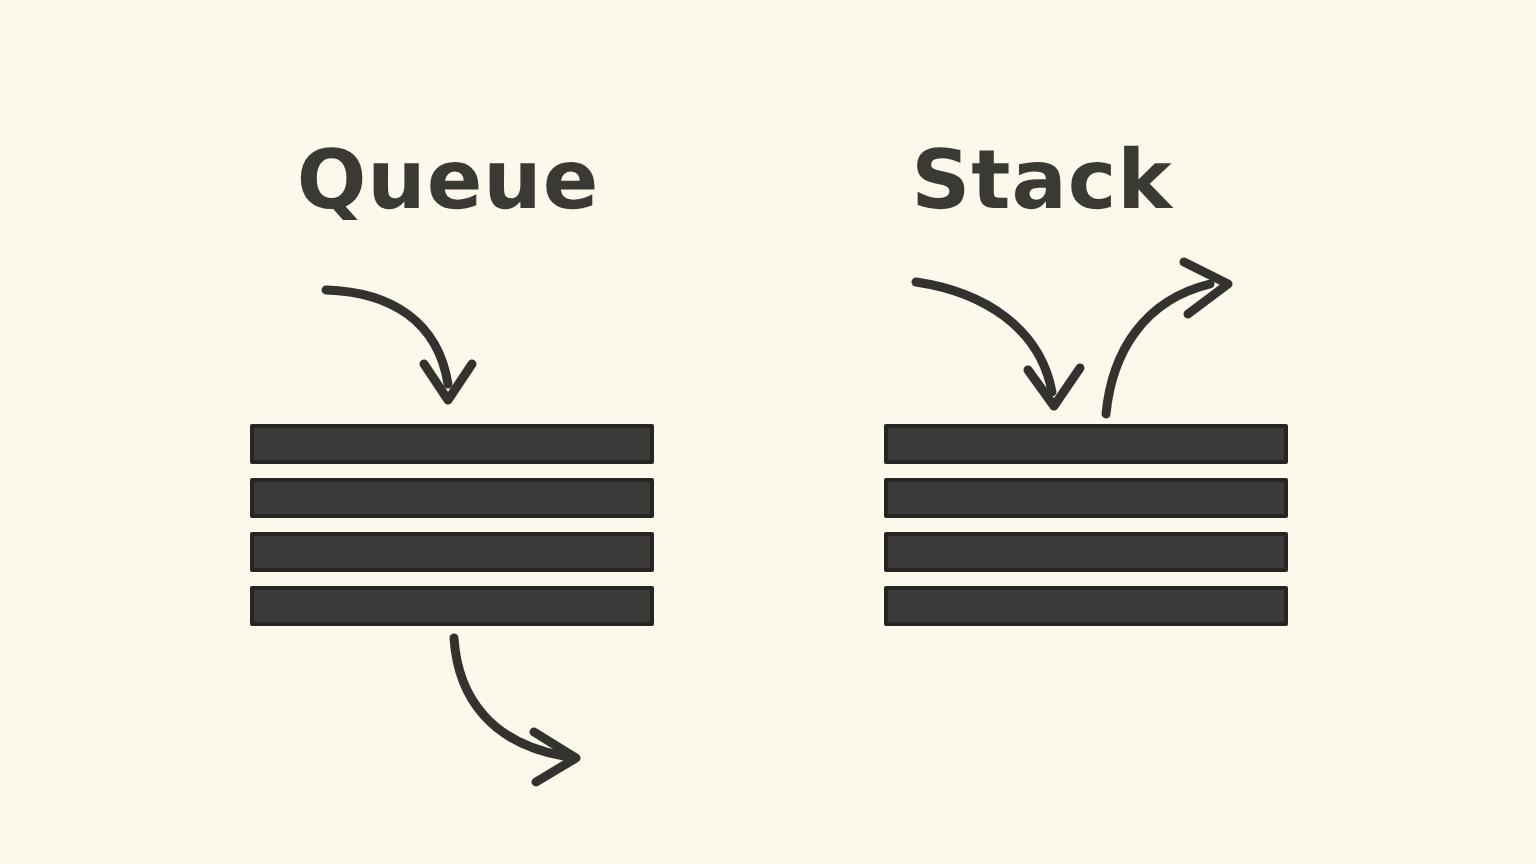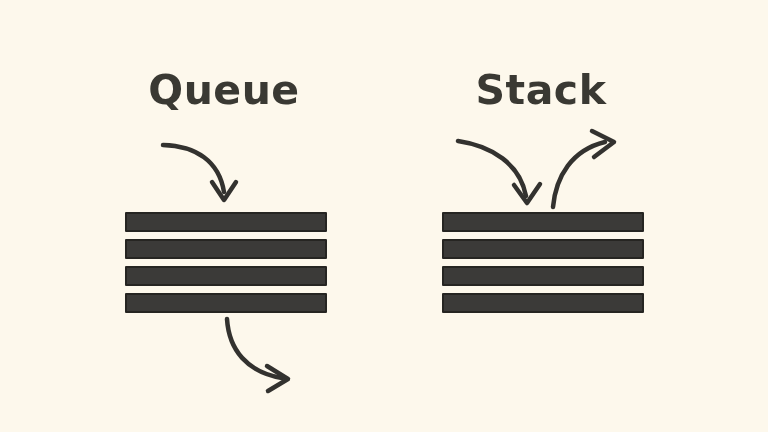--- a/index.html
+++ b/index.html
@@ -25,21 +25,21 @@
     top: 54px;
     text-align: center;
     font-size: 41px;
     font-weight: 700;
     letter-spacing: 0.5px;
     color: var(--ink, #3a3933);
     user-select: none;
     margin-top: 12px;
   }
   .queue-title { left: 123px; }
-  .stack-title { left: 440px; }
+  .stack-title { left: 420px; }
   .bars {
     position: absolute;
     width: 202px;
     display: flex;
     flex-direction: column;
     gap: 7px;
   }
   .queue-bars { left: 125px; top: 212px; }
   .stack-bars { left: 442px; top: 212px; }
   .bar {

